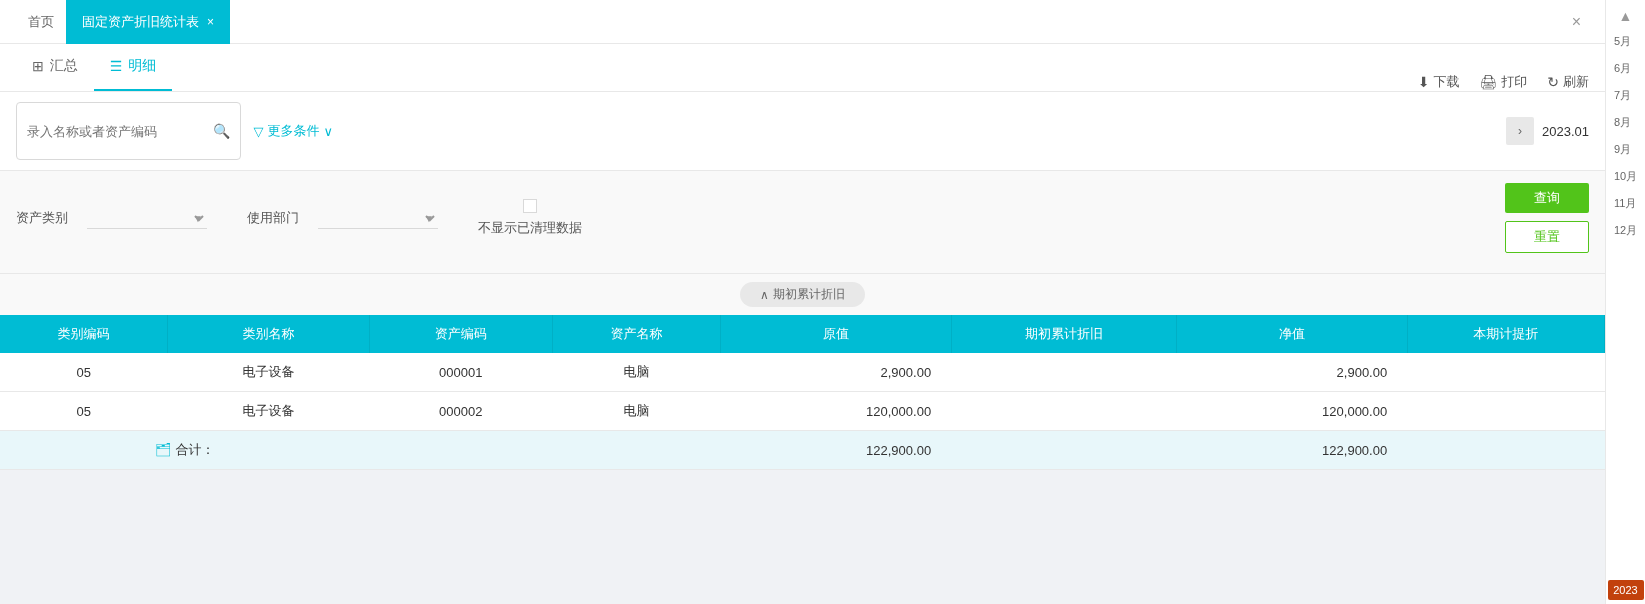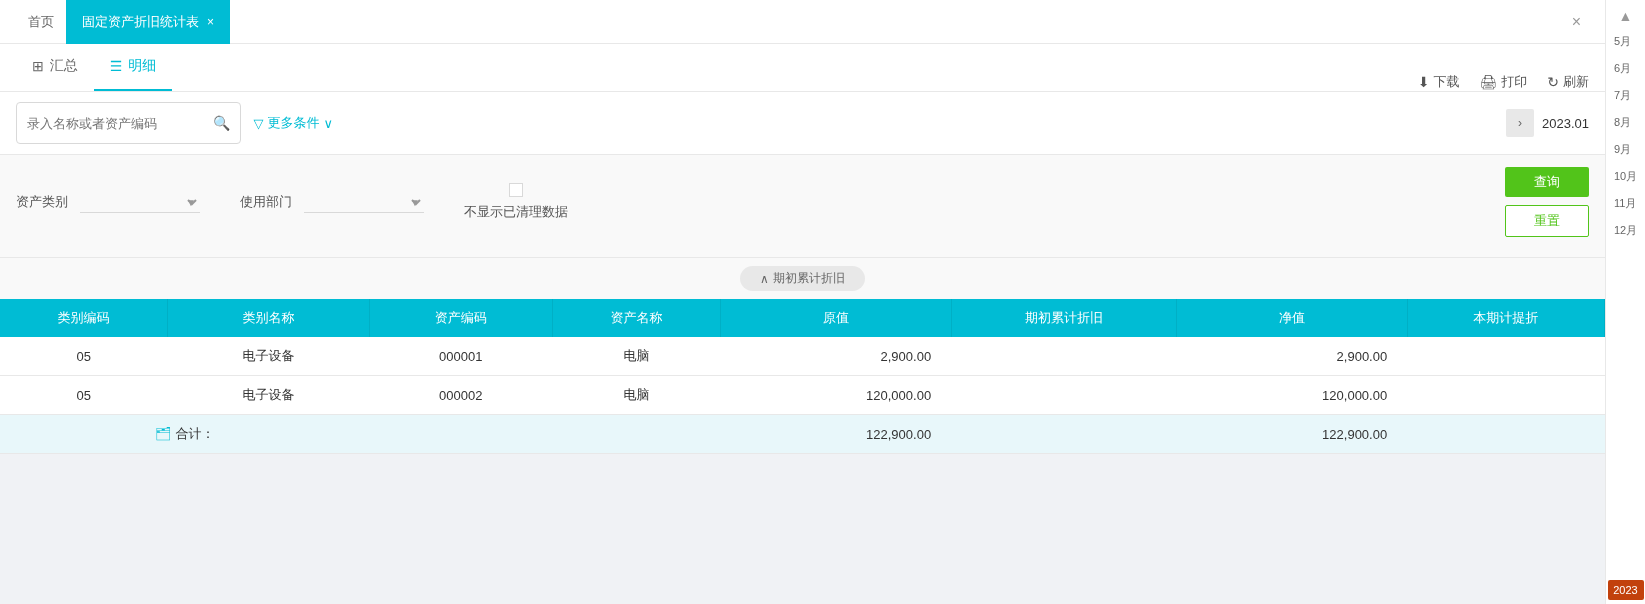--- a/index.html
+++ b/index.html
@@ -18,29 +18,29 @@
     
     .sub-tabs { display: flex; align-items: flex-end; background: #fff; border-bottom: 1px solid #e8e8e8; padding: 0 16px; height: 48px; position: relative; }
     .sub-tab { display: flex; align-items: center; gap: 6px; padding: 0 16px; height: 48px; cursor: pointer; color: #666; font-size: 14px; border-bottom: 2px solid transparent; }
     .sub-tab.active { color: #00bcd4; border-bottom: 2px solid #00bcd4; }
     .sub-tab .tab-icon { font-size: 14px; }
     .toolbar-right { margin-left: auto; display: flex; align-items: center; gap: 20px; color: #555; font-size: 13px; }
     .toolbar-btn { display: flex; align-items: center; gap: 4px; cursor: pointer; color: #555; }
 
     
     .search-bar { background: #fff; padding: 10px 16px; border-bottom: 1px solid #e8e8e8; display: flex; align-items: center; gap: 12px; }
-    .search-input-wrap { display: flex; align-items: center; border: 1px solid #d9d9d9; border-radius: 4px; padding: 12px 10px; gap: 6px; min-width: 220px; background: #fff; }
+    .search-input-wrap { display: flex; align-items: center; border: 1px solid #d9d9d9; border-radius: 4px; padding: 20px 10px; gap: 6px; min-width: 220px; background: #fff; }
     .search-input-wrap input { border: none; outline: none; font-size: 13px; color: #999; width: 180px; }
     .more-conditions { color: #00bcd4; cursor: pointer; display: flex; align-items: center; gap: 4px; font-size: 13px; }
     .collapse-arrow { margin-left: auto; width: 28px; height: 28px; background: #e8e8e8; display: flex; align-items: center; justify-content: center; cursor: pointer; font-size: 12px; color: #666; border-radius: 2px; }
 
     
     .filter-area { background: #f9f9f9; padding: 12px 16px; border-bottom: 1px solid #e8e8e8; }
     .filter-row { display: flex; align-items: center; gap: 40px; margin-bottom: 8px; }
-    .filter-item { display: flex; align-items: center; gap: 12px; }
+    .filter-item { display: flex; align-items: center; gap: 19px; }
     .filter-label { color: #555; font-size: 13px; white-space: nowrap; }
     .filter-select { border: none; border-bottom: 1px solid #d9d9d9; padding: 2px 20px 2px 4px; font-size: 13px; color: #999; background: transparent; outline: none; min-width: 120px; cursor: pointer; }
     .filter-select-wrap { position: relative; display: flex; align-items: center; }
     .filter-select-wrap .arrow { position: absolute; right: 4px; color: #999; font-size: 10px; pointer-events: none; }
     .checkbox-item { display: flex; align-items: center; gap: 6px; font-size: 13px; color: #555; cursor: pointer; flex-direction: column; }
     .checkbox-box { width: 14px; height: 14px; border: 1px solid #d9d9d9; background: #fff; display: inline-block; }
     .btn-query { background: #52c41a; color: #fff; border: none; padding: 6px 28px; font-size: 13px; cursor: pointer; border-radius: 2px; white-space: nowrap; }
     .btn-reset { background: #fff; color: #52c41a; border: 1px solid #52c41a; padding: 6px 28px; font-size: 13px; cursor: pointer; border-radius: 2px; white-space: nowrap; }
     .filter-actions { display: flex; flex-direction: column; gap: 8px; margin-left: auto; }
 

